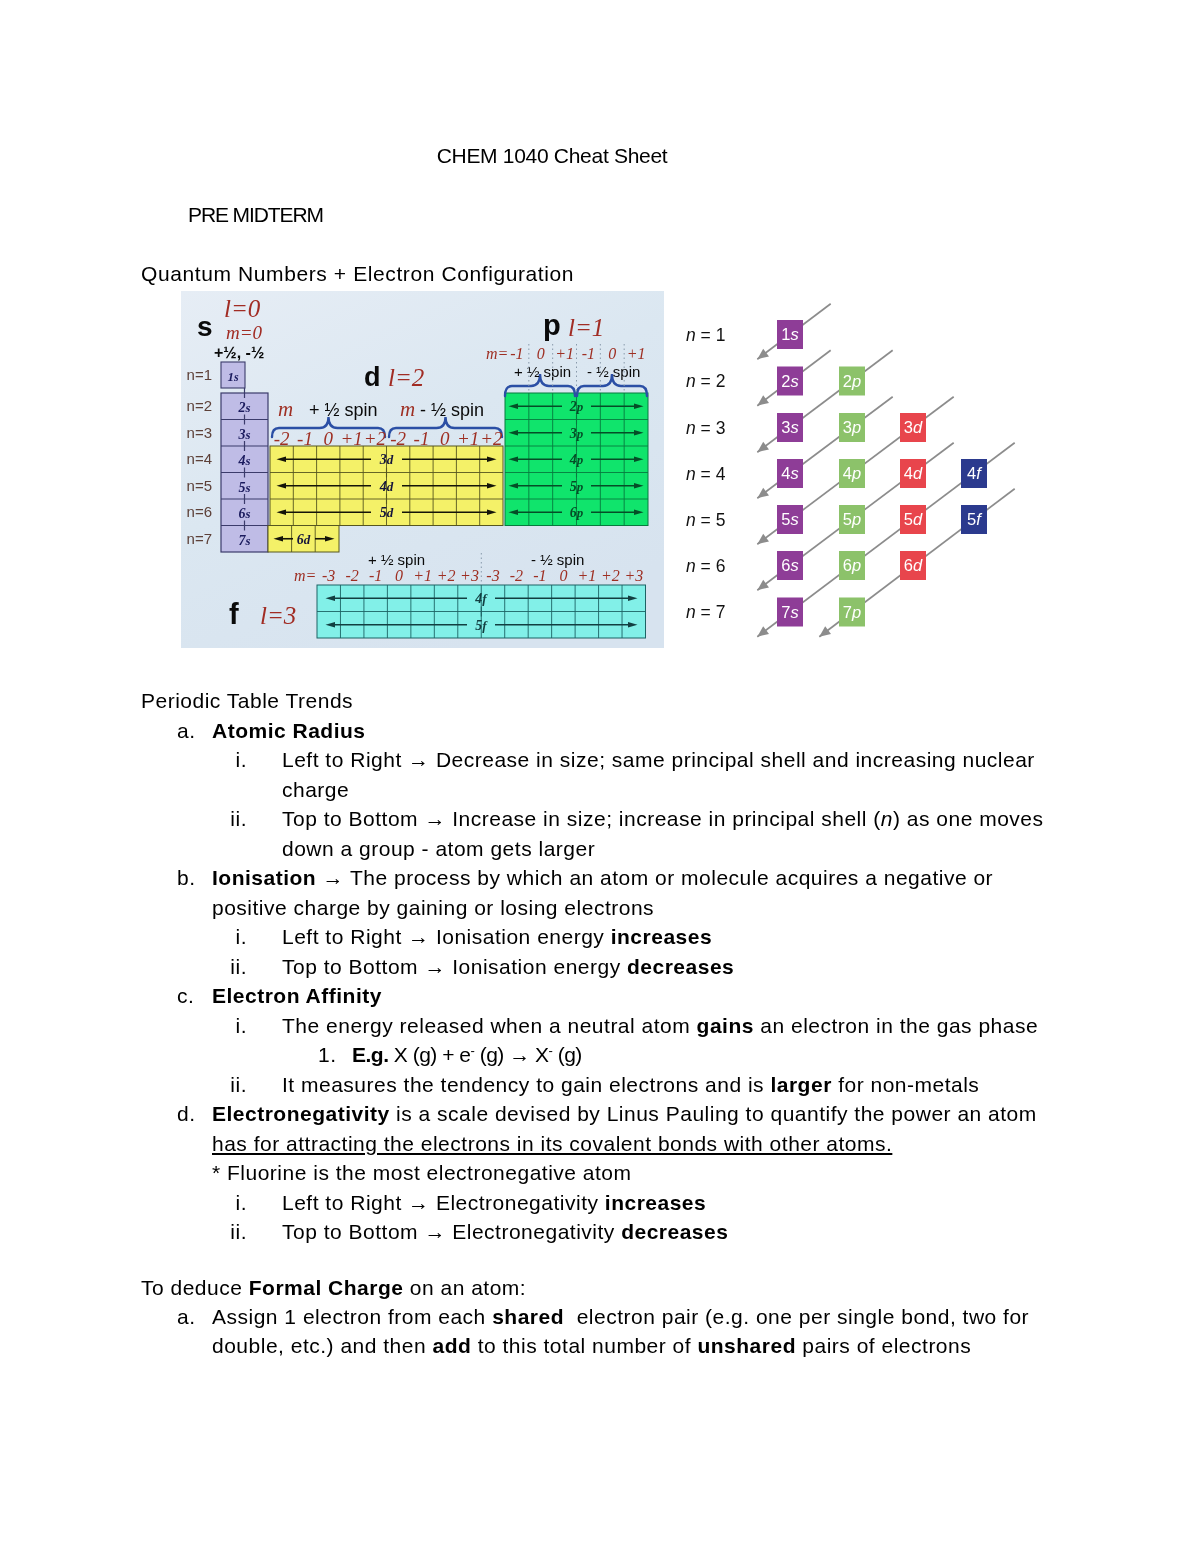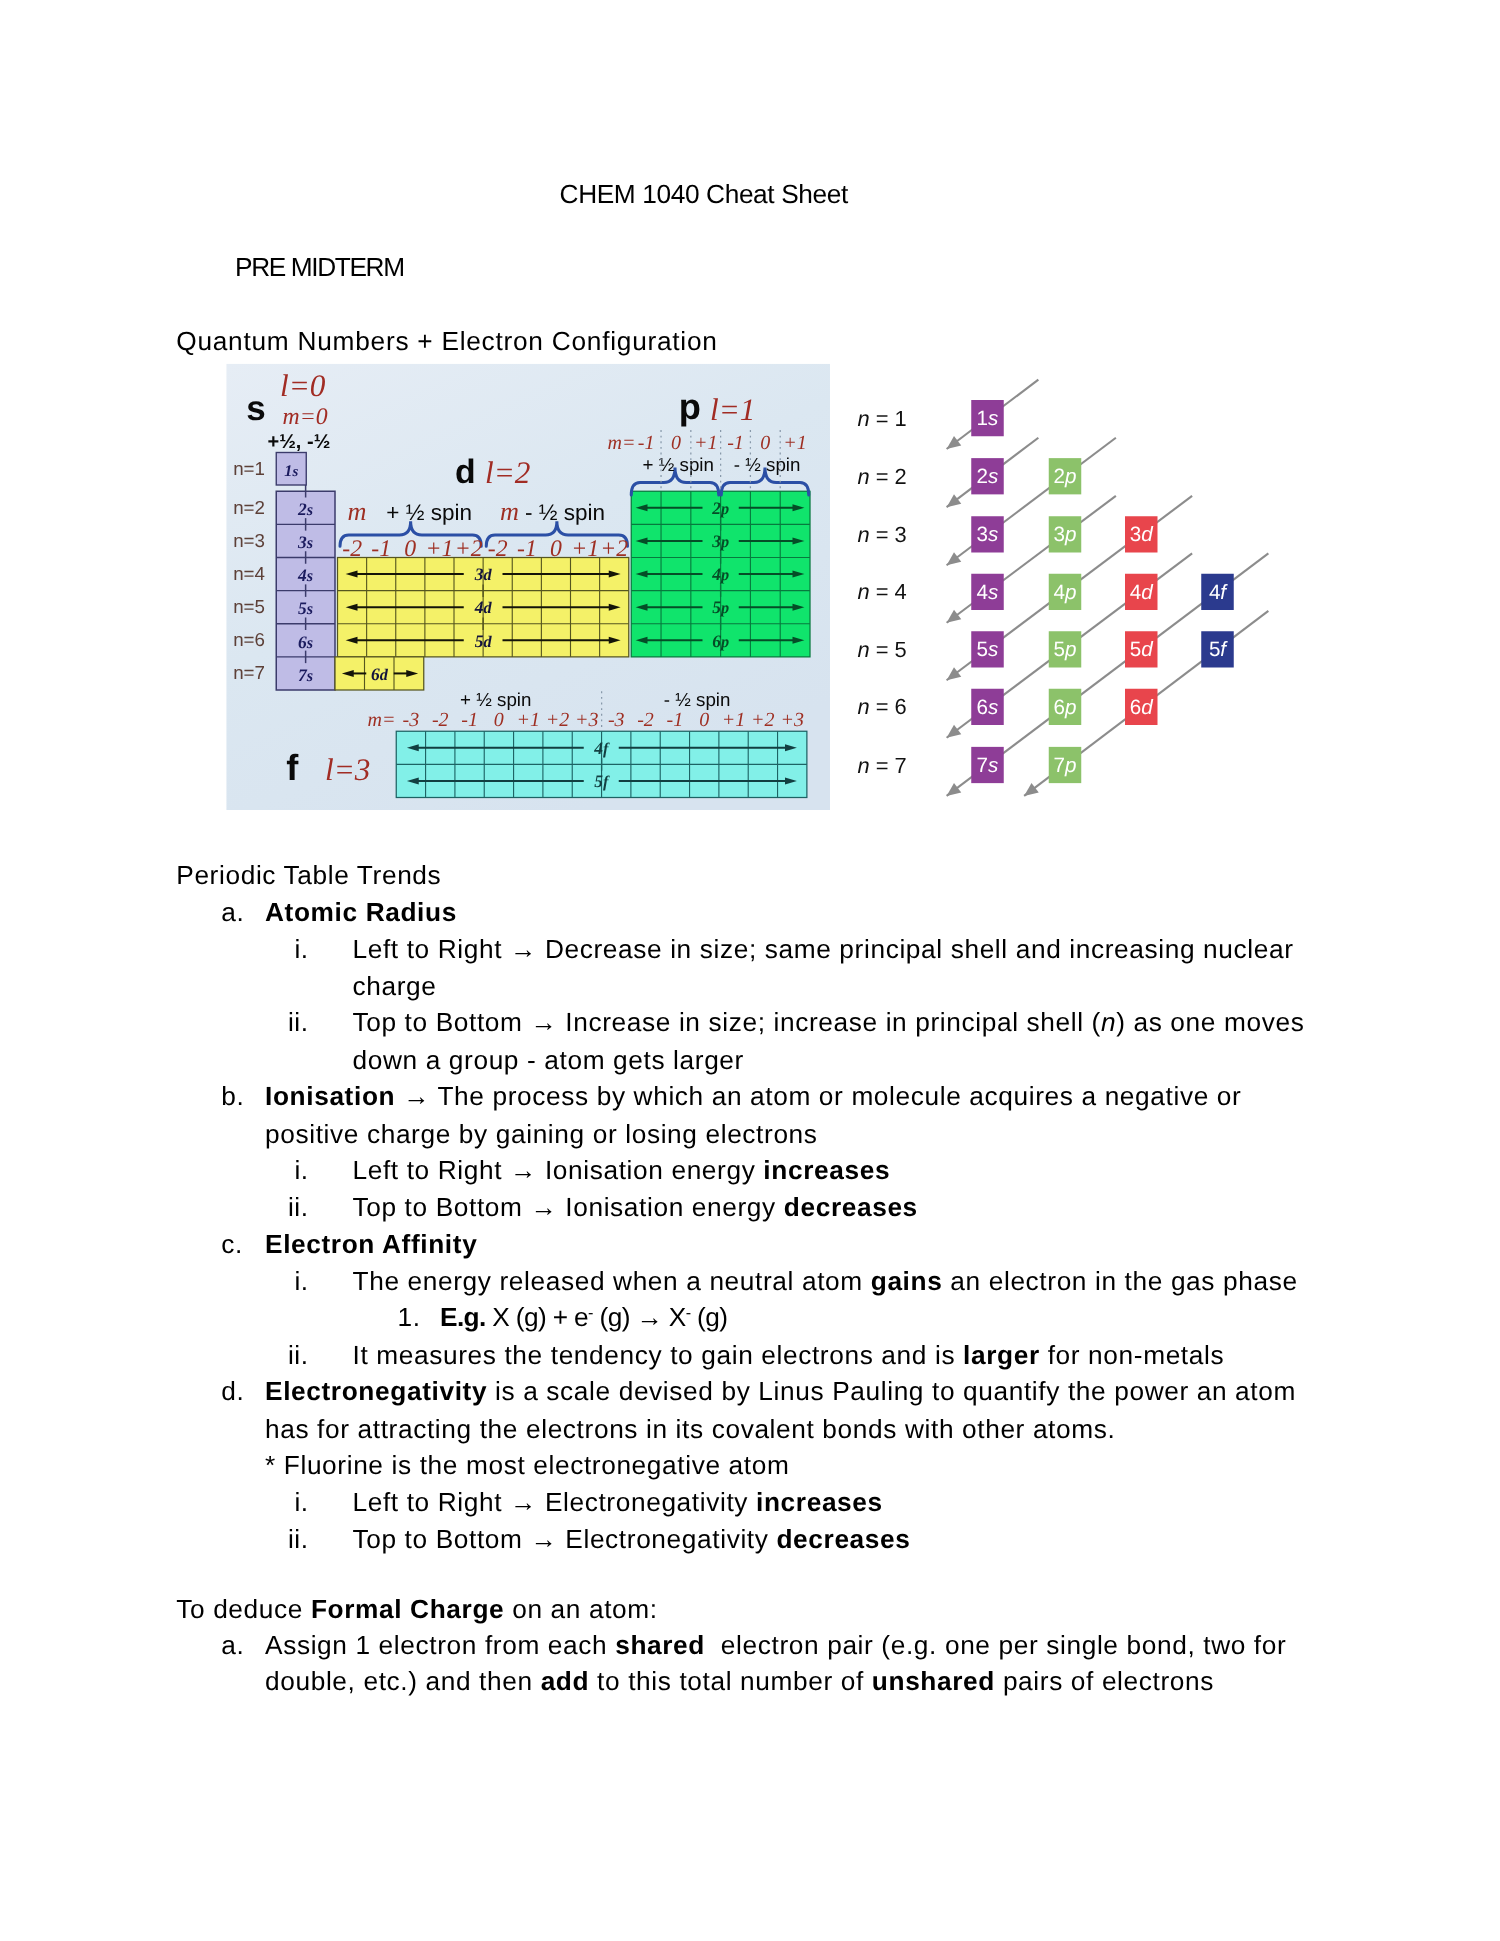--- a/index.html
+++ b/index.html
@@ -7,21 +7,21 @@
        font-family:"Liberation Sans",sans-serif;font-size:21px;color:#000;}
   .ln{position:absolute;line-height:29.5px;white-space:nowrap;letter-spacing:0.5px;}
   .mk{position:absolute;line-height:29.5px;letter-spacing:0.5px;}
   .rmk{position:absolute;line-height:29.5px;width:71px;text-align:right;letter-spacing:0.5px;}
   b{font-weight:bold;}
   sup{font-size:13px;vertical-align:baseline;position:relative;top:-7px;}
 </style>
 </head>
 <body>
 
-<div class="ln" style="left:15px;width:1096px;top:141px;text-align:center;letter-spacing:-0.3px;">CHEM 1040 Cheat Sheet</div>
+<div class="ln" style="left:4px;width:1096px;top:141px;text-align:center;letter-spacing:-0.3px;">CHEM 1040 Cheat Sheet</div>
 <div class="ln" style="left:141px;top:200px;letter-spacing:-1.1px;margin-left:47px;">PRE MIDTERM</div>
 <div class="ln" style="left:141px;top:259px;letter-spacing:0.6px;">Quantum Numbers + Electron Configuration</div>
 
 <svg style="position:absolute;left:181px;top:291px;" width="839" height="357" viewBox="0 0 839 357">
 <defs>
       <linearGradient id="bgg" x1="0" y1="0" x2="0.6" y2="1">
         <stop offset="0" stop-color="#e6edf5"></stop>
         <stop offset="0.5" stop-color="#dbe7f1"></stop>
         <stop offset="1" stop-color="#d7e3ef"></stop>
       </linearGradient>
@@ -309,21 +309,21 @@
 <div class="ln" style="left:282px;top:1010.5px;">The energy released when a neutral atom <b>gains</b> an electron in the gas phase</div>
 
 <div class="mk" style="left:318px;top:1040px;">1.</div>
 <div class="ln" style="left:352px;top:1040px;letter-spacing:-0.5px;"><b>E.g.</b> X (g) + e<sup>-</sup> (g) → X<sup>-</sup> (g)</div>
 
 <div class="rmk" style="left:176px;top:1069.5px;">ii.</div>
 <div class="ln" style="left:282px;top:1069.5px;">It measures the tendency to gain electrons and is <b>larger</b> for non-metals</div>
 
 <div class="mk" style="left:177px;top:1099px;">d.</div>
 <div class="ln" style="left:212px;top:1099px;text-align:right;"><b>Electronegativity</b> is a scale devised by Linus Pauling to quantify the power an atom</div>
-<div class="ln" style="left:212px;top:1128.5px;">has for attracting the electrons in its covalent bonds with other atoms.</div>
+<div class="ln" style="left:212px;top:1128.5px;text-decoration:underline;">has for attracting the electrons in its covalent bonds with other atoms.</div>
 <div class="ln" style="left:212px;top:1158px;">* Fluorine is the most electronegative atom</div>
 
 <div class="rmk" style="left:176px;top:1187.5px;">i.</div>
 <div class="ln" style="left:282px;top:1187.5px;">Left to Right → Electronegativity <b>increases</b></div>
 
 <div class="rmk" style="left:176px;top:1217px;">ii.</div>
 <div class="ln" style="left:282px;top:1217px;">Top to Bottom  → Electronegativity <b>decreases</b></div>
 
 <div class="ln" style="left:141px;top:1273px;">To deduce <b>Formal Charge</b> on an atom:</div>
 

